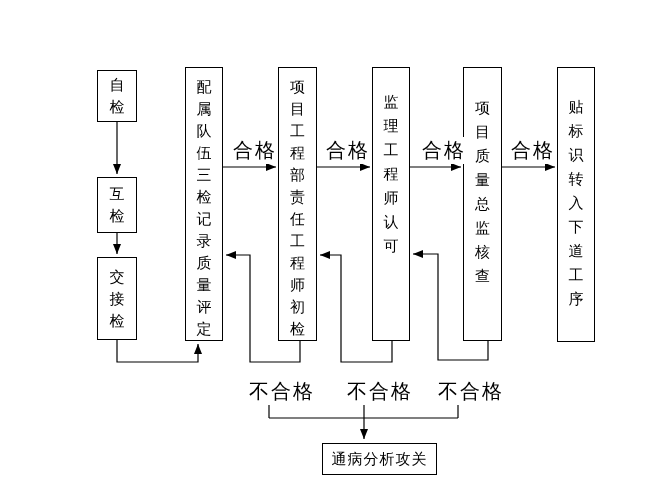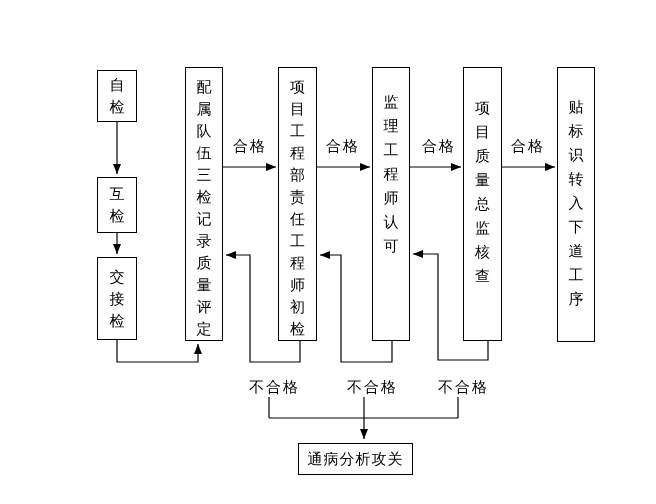--- a/index.html
+++ b/index.html
@@ -26,21 +26,21 @@
   
   .vbox div { line-height:22px; }
   .pad8  { padding-top:8px;  }
   .pad22 { padding-top:22px; }
   .pad22 div, .pad28 div, .pad27 div { line-height:24px; }
   .pad28 { padding-top:28px; }
   .pad27 { padding-top:27px; }
   
   .hbox { display:flex; align-items:center; justify-content:center; letter-spacing:1px; }
   .lbl {
-    position:absolute; font-size:15px; white-space:nowrap;
+    position:absolute; font-size:20px; white-space:nowrap;
     letter-spacing:2px; background:var(--bg); padding:0 1px;
   }
 </style>
 </head>
 <body>
 
 <div class="canvas">
 
 
   <svg class="wires" width="656" height="504" aria-hidden="true">
@@ -149,15 +149,15 @@
 
   <div class="lbl" style="left:232px; top:137px;">合格</div>
   <div class="lbl" style="left:325px; top:137px;">合格</div>
   <div class="lbl" style="left:421px; top:137px;">合格</div>
   <div class="lbl" style="left:510px; top:137px;">合格</div>
 
   <div class="lbl" style="left:248px; top:378px;">不合格</div>
   <div class="lbl" style="left:346px; top:378px;">不合格</div>
   <div class="lbl" style="left:437px; top:378px;">不合格</div>
 
-  <div class="node hbox" style="left:298px; top:443px; width:115px; height:32px;">通病分析攻关</div>
+  <div class="node hbox" style="left:322px; top:443px; width:115px; height:32px;">通病分析攻关</div>
 
 </div>
 
 </body></html>

